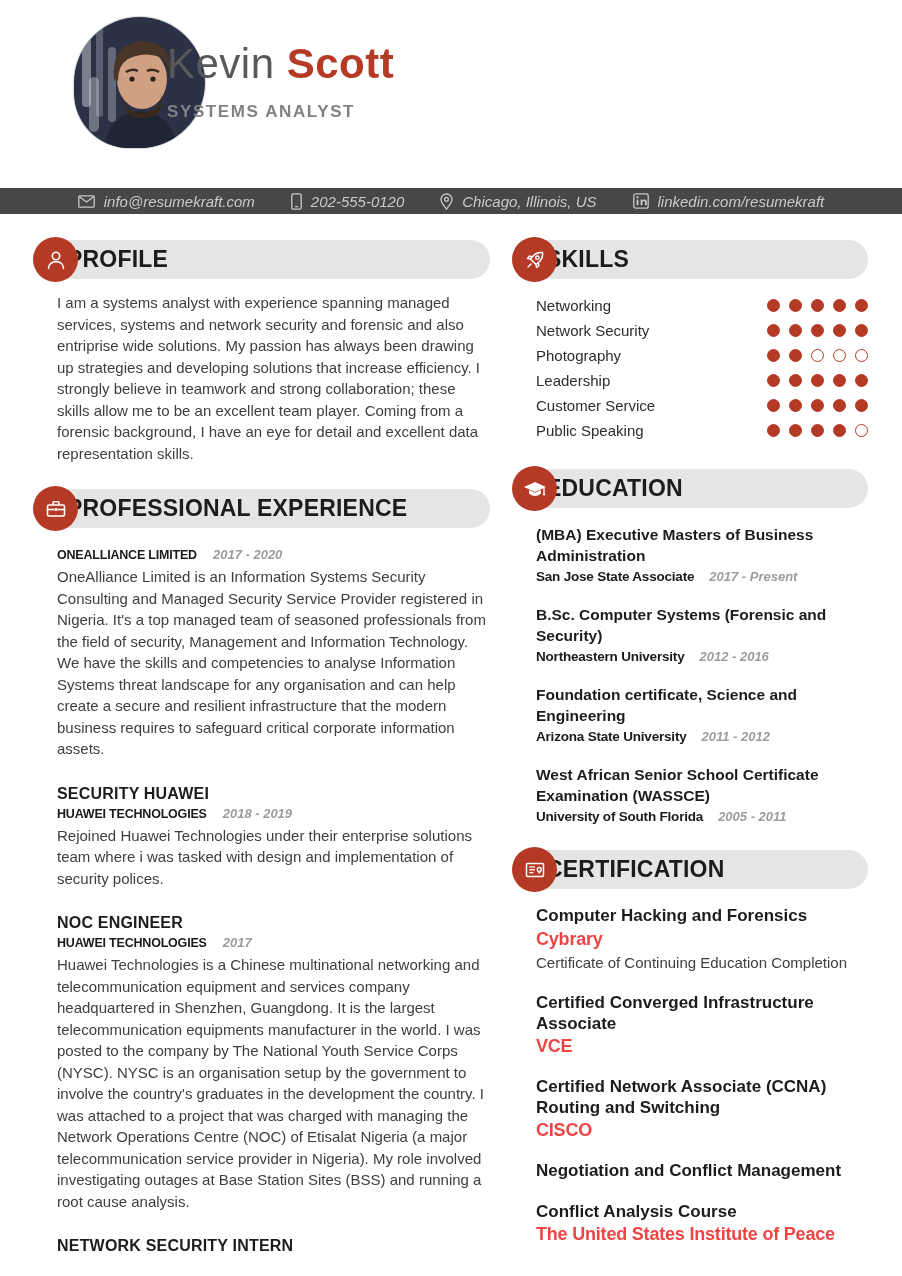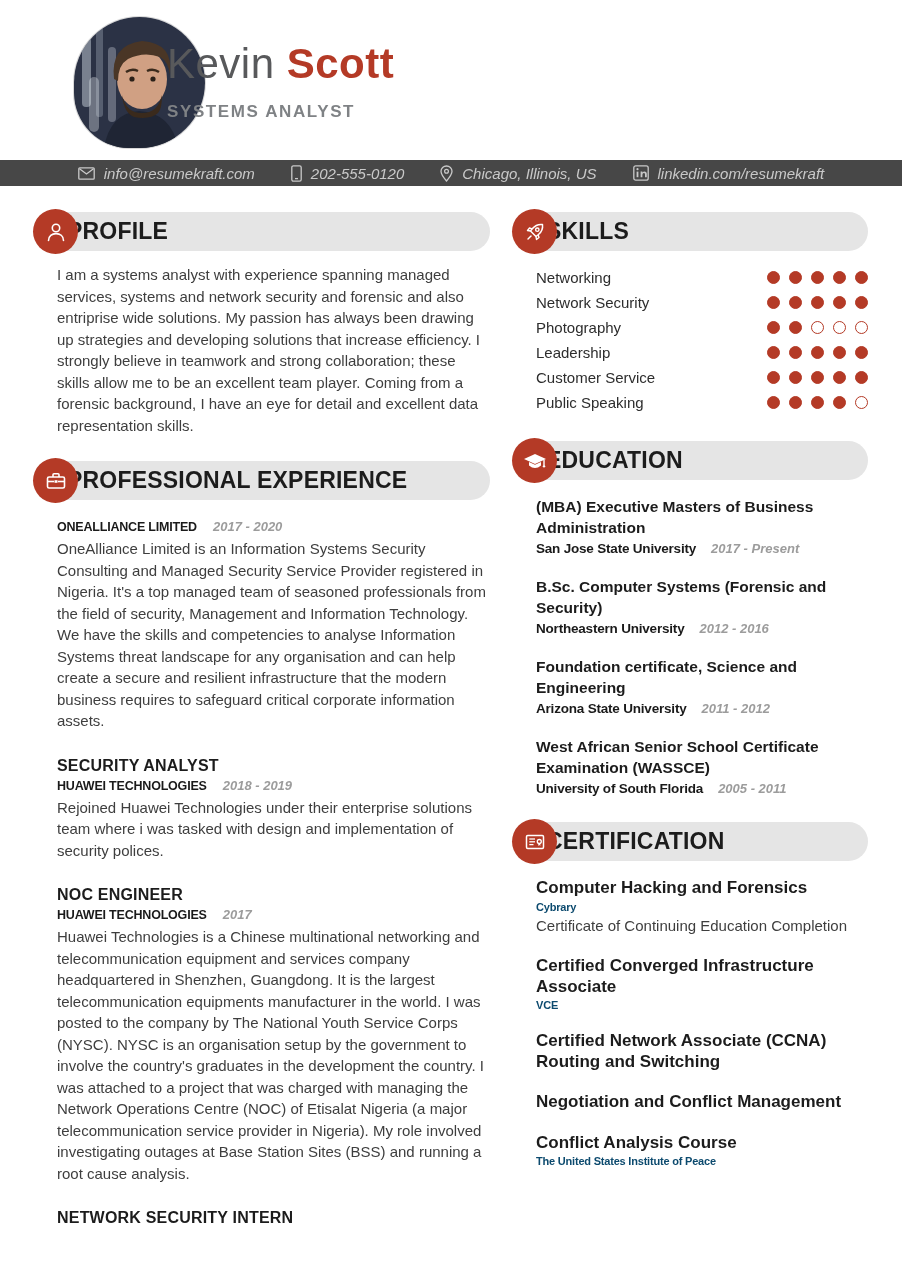--- a/index.html
+++ b/index.html
@@ -13,21 +13,21 @@
     --heading-text:#1c1c1c;
     --contact-text:#c9c9c9;
   }
   *{margin:0;padding:0;box-sizing:border-box;}
   html,body{background:#fff;}
   body{
     width:902px;height:1276px;overflow:hidden;position:relative;
     font-family:"Liberation Sans", sans-serif;color:var(--body-text);
   }
   
-  .header{position:relative;height:160px;border-radius:31px;}
+  .header{position:relative;height:188px;border-radius:31px;}
   .photo{
     position:absolute;left:74px;top:17px;width:131px;height:131px;
     border-radius:50% 50% 50% 42%;overflow:hidden;box-shadow:0 0 0 1px #d8d8d8;
   }
   .name-block{position:absolute;left:167px;top:40px;}
   h1.name{font-size:42px;font-weight:400;color:var(--name-gray);letter-spacing:.5px;}
   h1.name .last{color:var(--accent);font-weight:700;}
   .job-title{margin-top:14px;font-size:17px;font-weight:700;letter-spacing:1.6px;color:var(--subtitle-gray);}
   
   .contact-bar{
@@ -70,21 +70,21 @@
   .edu-item + .edu-item{margin-top:21px;}
   .edu-degree{font-size:15.5px;font-weight:700;color:var(--heading-text);line-height:20.5px;}
   .edu-meta{margin-top:3px;font-size:13.5px;}
   .edu-school{font-weight:700;color:#1a1a1a;letter-spacing:-.2px;}
   .edu-dates{margin-left:15px;font-style:italic;font-weight:700;color:var(--date-gray);font-size:13px;}
   
   .cert-head{margin-top:26px;}
   .cert-list{margin:17px 0 0 24px;}
   .cert-item + .cert-item{margin-top:20px;}
   .cert-name{font-size:17px;font-weight:700;color:var(--heading-text);line-height:20.5px;}
-  .cert-issuer{margin-top:2px;font-size:11px;font-weight:700;color:#0c4a6e;letter-spacing:-.2px;}
+  .cert-issuer{margin-top:2px;font-size:18px;font-weight:700;color:#ef4444;letter-spacing:-.2px;}
   .cert-note{margin-top:2px;font-size:15px;line-height:21.5px;color:var(--body-text);}
 </style>
 </head>
 <body>
 
 <div class="header">
   <div class="photo">
     <svg width="131" height="131" viewBox="0 0 131 131">
       <rect width="131" height="131" fill="#2b3245"></rect>
       <rect x="8" y="20" width="9" height="70" rx="4" fill="#b9c2cc" opacity="0.55"></rect>
@@ -177,21 +177,21 @@
     </div>
 
     <div class="job">
       <div class="job-meta">
         <span class="job-company">ONEALLIANCE LIMITED</span><span class="job-dates">2017 - 2020</span>
       </div>
       <p class="job-desc">OneAlliance Limited is an Information Systems Security Consulting and Managed Security Service Provider registered in Nigeria. It's a top managed team of seasoned professionals from the field of security, Management and Information Technology. We have the skills and competencies to analyse Information Systems threat landscape for any organisation and can help create a secure and resilient infrastructure that the modern business requires to safeguard critical corporate information assets.</p>
     </div>
 
     <div class="job">
-      <div class="job-role">SECURITY ANALYST</div>
+      <div class="job-role">SECURITY HUAWEI</div>
       <div class="job-meta">
         <span class="job-company">HUAWEI TECHNOLOGIES</span><span class="job-dates">2018 - 2019</span>
       </div>
       <p class="job-desc">Rejoined Huawei Technologies under their enterprise solutions team where i was tasked with design and implementation of security polices.</p>
     </div>
 
     <div class="job">
       <div class="job-role">NOC ENGINEER</div>
       <div class="job-meta">
         <span class="job-company">HUAWEI TECHNOLOGIES</span><span class="job-dates">2017</span>
@@ -292,21 +292,21 @@
             <circle cx="22" cy="17.2" r="1.2" fill="#fff"></circle>
           </svg>
       </span>
       <h2 class="section-title">EDUCATION</h2>
     </div>
 
     <div class="edu-list">
       <div class="edu-item">
         <div class="edu-degree">(MBA) Executive Masters of Business Administration</div>
         <div class="edu-meta">
-          <span class="edu-school">San Jose State University</span><span class="edu-dates">2017 - Present</span>
+          <span class="edu-school">San Jose State Associate</span><span class="edu-dates">2017 - Present</span>
         </div>
       </div>
       <div class="edu-item">
         <div class="edu-degree">B.Sc. Computer Systems (Forensic and Security)</div>
         <div class="edu-meta">
           <span class="edu-school">Northeastern University</span><span class="edu-dates">2012 - 2016</span>
         </div>
       </div>
       <div class="edu-item">
         <div class="edu-degree">Foundation certificate, Science and Engineering</div>
@@ -342,20 +342,21 @@
         <div class="cert-issuer hide-empty">Cybrary</div>
         <div class="cert-note hide-empty">Certificate of Continuing Education Completion</div>
       </div>
       <div class="cert-item">
         <div class="cert-name">Certified Converged Infrastructure Associate</div>
         <div class="cert-issuer hide-empty">VCE</div>
 
       </div>
       <div class="cert-item">
         <div class="cert-name">Certified Network Associate (CCNA) Routing and Switching</div>
+        <div class="cert-issuer hide-empty">CISCO</div>
 
       </div>
       <div class="cert-item">
         <div class="cert-name">Negotiation and Conflict Management</div>
 
       </div>
       <div class="cert-item">
         <div class="cert-name">Conflict Analysis Course</div>
         <div class="cert-issuer hide-empty">The United States Institute of Peace</div>
 

